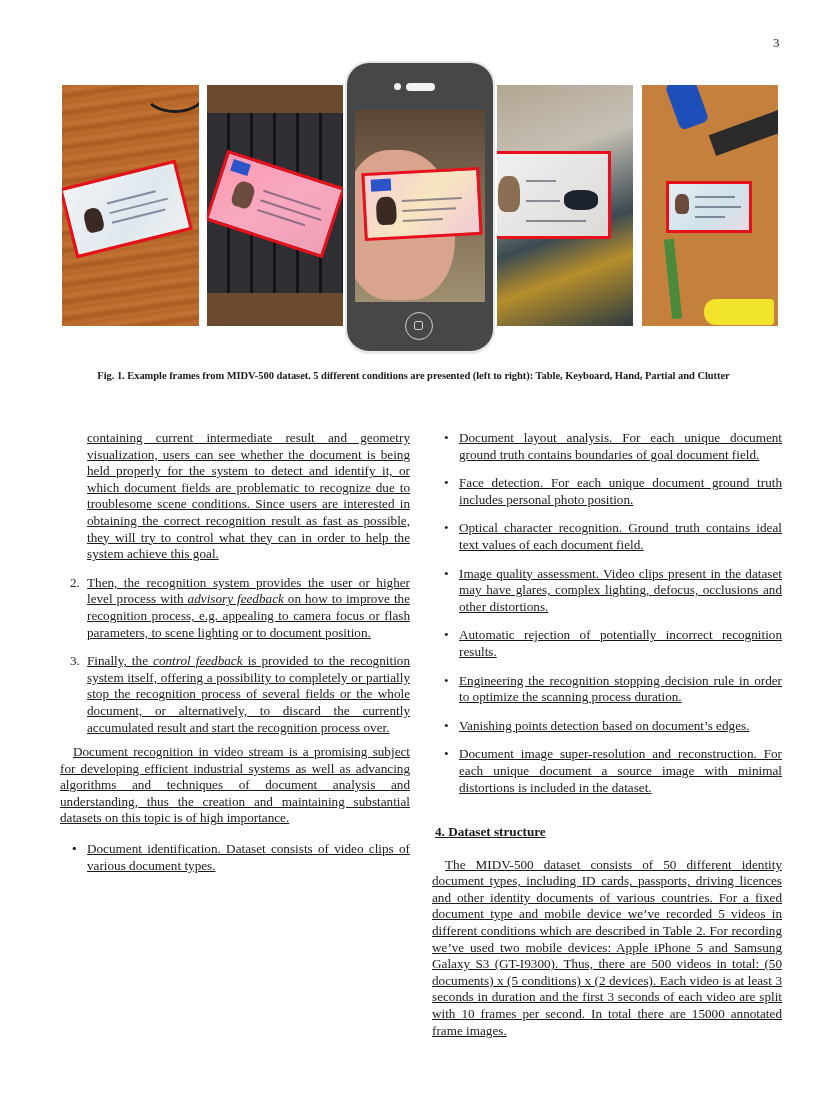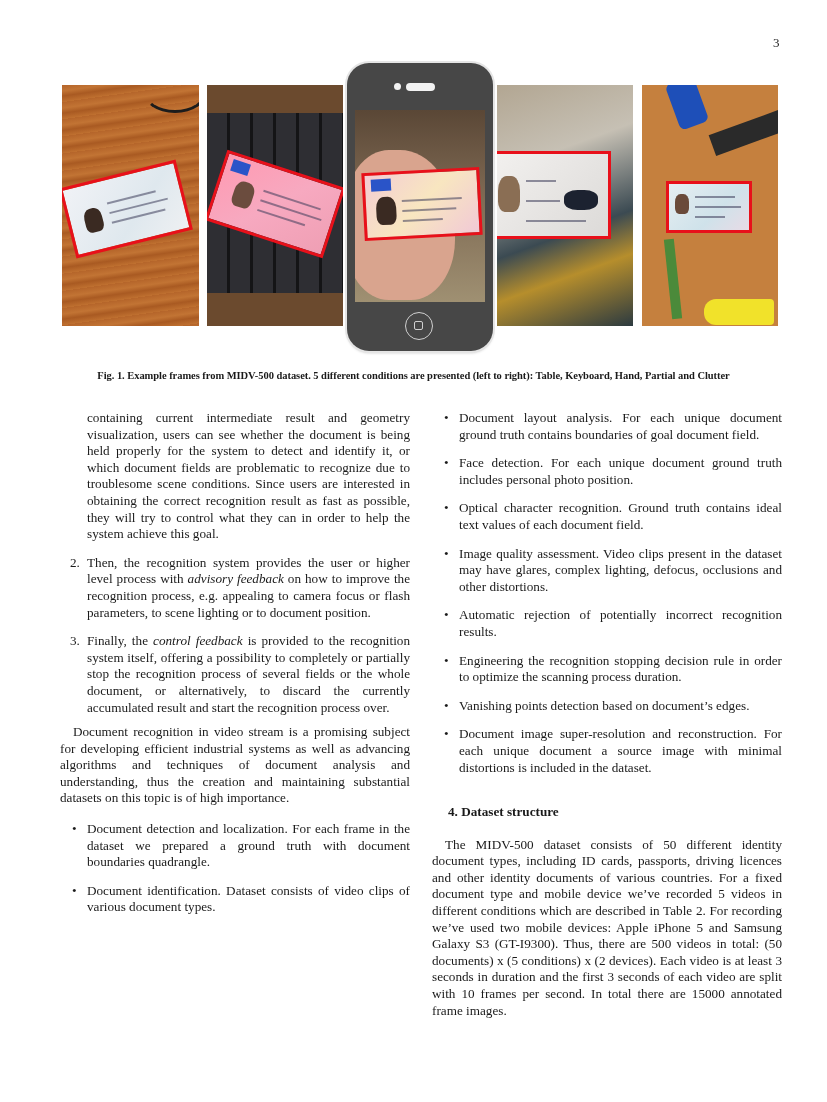--- a/index.html
+++ b/index.html
@@ -64,31 +64,31 @@
   #f5 .blue { position: absolute; left: 30px; top: -6px; width: 30px; height: 48px; background: #1e4fb8; transform: rotate(-20deg); border-radius: 6px; }
   #f5 .yellow { position: absolute; left: 62px; top: 214px; width: 70px; height: 26px; background: #f1e22a; border-radius: 12px 4px 4px 12px; }
   #f5 .ram { position: absolute; left: 26px; top: 154px; width: 10px; height: 80px; background: #4b8a3a; transform: rotate(-6deg); }
   #f5 .card { left: 24px; top: 96px; width: 86px; height: 52px;
               background: linear-gradient(135deg, #e6eef2 0%, #cfe2ea 60%, #e8dbe6 100%); }
   #f5 .card .photo { left: 6px; top: 10px; width: 14px; height: 20px; background: #6a4a3a; }
 
   .caption { position: absolute; left: 0; width: 827px; top: 370px; text-align: center;
              font-size: 10.5px; font-weight: bold; letter-spacing: -0.05px; }
 
-  .col { position: absolute; top: 410px; width: 350px; font-size: 13.2px; line-height: 16.6px; text-align: justify; }
+  .col { position: absolute; top: 430px; width: 350px; font-size: 13.2px; line-height: 16.6px; text-align: justify; text-decoration: underline; }
   .col.left { left: 60px; }
   .col.right { left: 432px; }
   .col p { margin: 0; }
   .indent { text-indent: 13px; }
   .hang { padding-left: 27px; }
   .numitem { position: relative; padding-left: 27px; }
   .numitem .num { position: absolute; left: 10px; top: 0; }
   .bul { position: relative; padding-left: 27px; }
   .bul .dot { position: absolute; left: 12px; top: 0; }
-  h3 { margin: 16px; font-size: 13.2px; font-weight: bold; line-height: 16.6px; }
+  h3 { margin: 3px; font-size: 13.2px; font-weight: bold; line-height: 16.6px; }
   em { font-style: italic; }
 </style>
 </head>
 <body>
 
 <div class="page-number">3</div>
 
 <div class="figure">
   <div class="frame" id="f1">
     <div class="cable"></div>
@@ -162,21 +162,21 @@
 
   <p class="numitem" style="margin-top:12px;">
     <span class="num">3.</span><span>Finally, the </span><em>control feedback</em><span> is provided to the recognition system itself, offering a possibility to completely or partially stop the recognition process of several fields or the whole document, or alternatively, to discard the currently accumulated result and start the recognition process over.</span>
   </p>
 
   <p class="indent" style="margin-top:8px;">Document recognition in video stream is a promising subject for developing efficient industrial systems as well as advancing algorithms and techniques of document analysis and understanding, thus the creation and maintaining substantial datasets on this topic is of high importance.</p>
 
 
 
   <p class="bul" style="margin-top:14px;">
-    <span class="dot">•</span><span>Document detection and localization.  For each frame in the dataset we prepared a ground truth with document boundaries quadrangle.</span>
+    <span class="dot">•</span>
   </p>
   <p class="bul" style="margin-top:12px;">
     <span class="dot">•</span><span>Document identification. Dataset consists of video clips of various document types.</span>
   </p>
 </div>
 
 <div class="col right">
   <p class="bul">
     <span class="dot">•</span><span>Document layout analysis.  For each unique document ground truth contains boundaries of goal document field.</span>
   </p>

